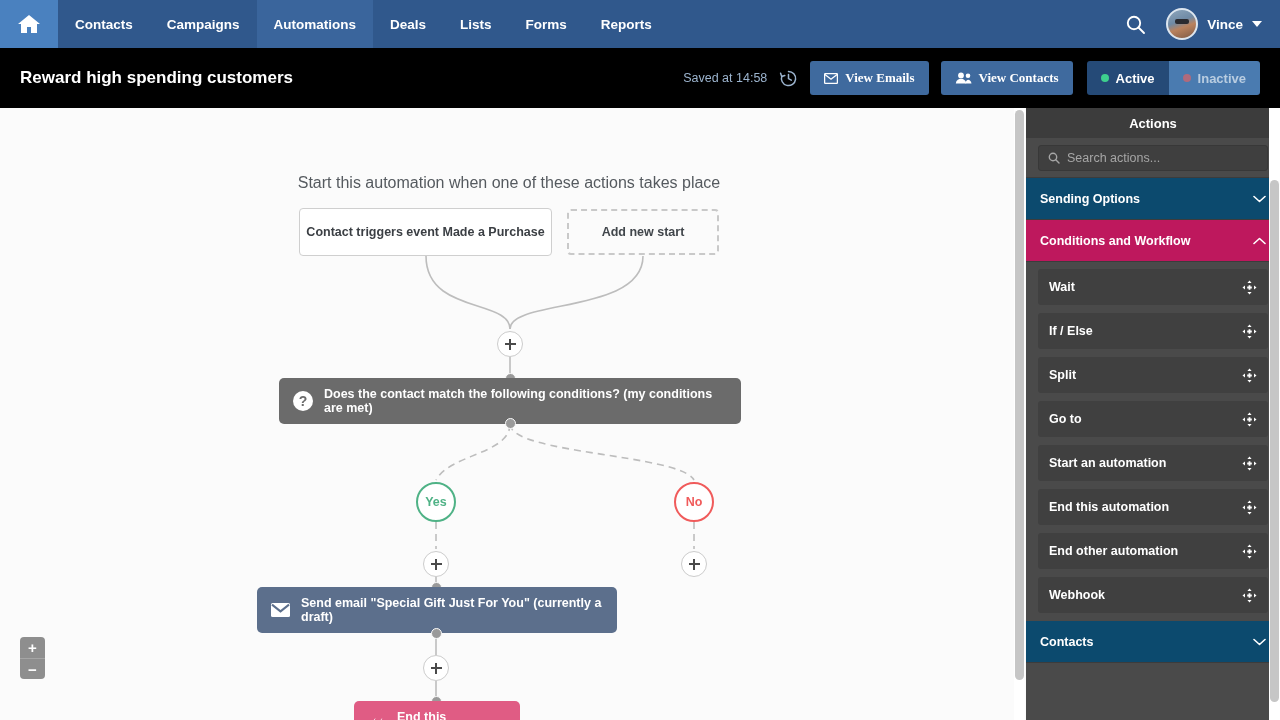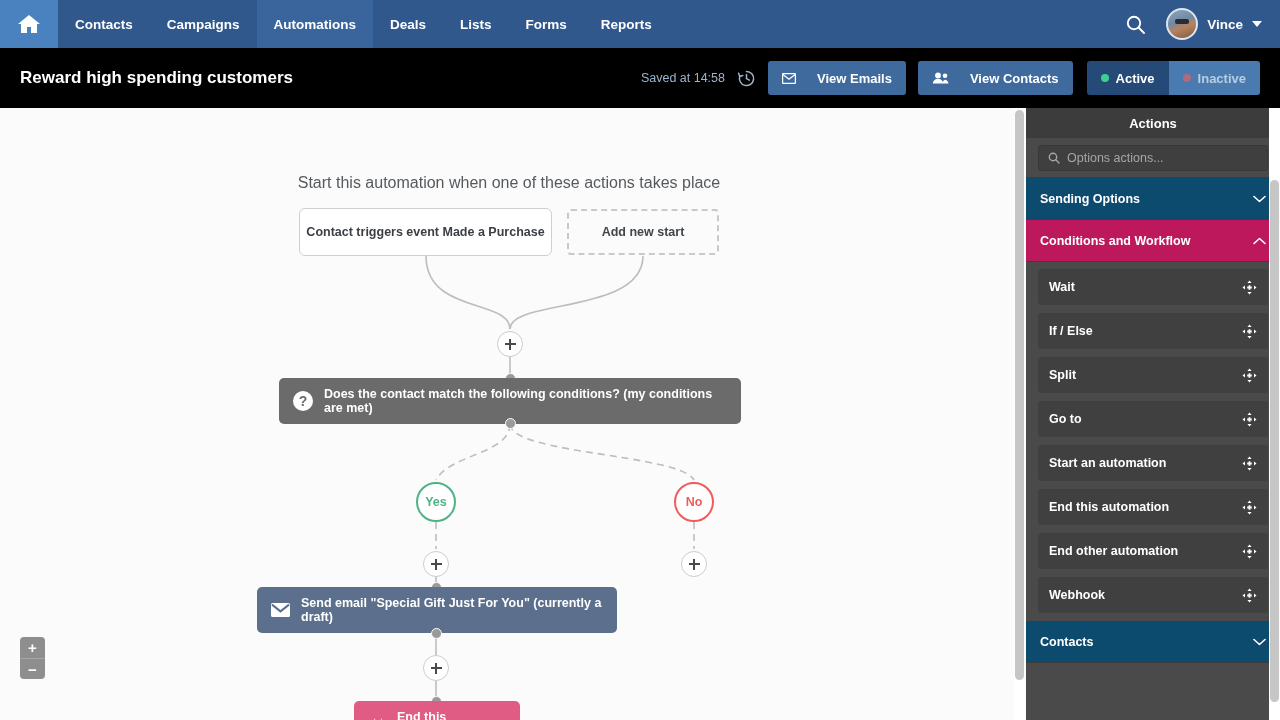--- a/index.html
+++ b/index.html
@@ -64,22 +64,22 @@
   }
   .page-title { color: #ffffff; font-size: 17px; font-weight: bold; }
   .sub-right { margin-left: auto; display: flex; align-items: center; gap: 12px; }
   .saved-text { color: #9cb4ce; font-size: 12.5px; }
   .history-icon { cursor: pointer; display:flex; align-items:center; }
   .btn {
     background: #3f6a9e; color: #ffffff;
     border: none; border-radius: 3px;
     height: 34px; padding: 0 14px;
     font-size: 13px; font-weight: bold;
-    display: flex; align-items: center; gap: 21px;
-    cursor: pointer; font-family: Liberation Sans, sans-serif;
+    display: flex; align-items: center; gap: 7px;
+    cursor: pointer; font-family: Liberation Serif, serif;
   }
   .toggle-group { display: flex; border-radius: 3px; overflow: hidden; margin-left: 2px; }
   .toggle {
     height: 34px; padding: 0 14px;
     display: flex; align-items: center; gap: 7px;
     font-size: 13px; font-weight: bold; cursor: pointer;
   }
   .toggle.on { background: #254a77; color: #ffffff; }
   .toggle.off { background: #4a7bb0; color: #b9cde1; }
   .dot { width: 8px; height: 8px; border-radius: 50%; display:inline-block; }
@@ -110,21 +110,21 @@
 
   .start-box {
     position: absolute;
     background: #ffffff;
     border: 1px solid #cfcfcf;
     border-radius: 4px;
     display: flex; align-items: center; justify-content: center;
     font-size: 12.5px; font-weight: bold; color: #3b3f44;
     cursor: pointer;
   }
-  .start-box.trigger { left: 299px; top: 84px; width: 253px; height: 48px; border-radius: 6px; }
+  .start-box.trigger { left: 299px; top: 84px; width: 253px; height: 48px; }
   .start-box.addnew {
     left: 567px; top: 85px; width: 152px; height: 46px;
     border: 2px dashed #c9c9c9; background: transparent;
     font-weight: bold; color: #41464b;
   }
 
   .plus-node {
     position: absolute;
     width: 26px; height: 26px; border-radius: 50%;
     background: #ffffff; border: 1px solid #cccccc;
@@ -433,21 +433,21 @@
   <div class="panel-title">Actions</div>
 
   <div class="panel-search-wrap">
     <div class="panel-search">
       <span class="icon-wrap">
         <svg width="12" height="12" viewBox="0 0 12 12">
           <circle cx="5" cy="5" r="3.7" fill="none" stroke="#a6a6a6" stroke-width="1.4"></circle>
           <line x1="7.8" y1="7.8" x2="11" y2="11" stroke="#a6a6a6" stroke-width="1.4" stroke-linecap="round"></line>
         </svg>
       </span>
-      <span class="panel-search-text">Options actions...</span>
+      <span class="panel-search-text">Search actions...</span>
     </div>
   </div>
 
   <div class="accordion">
     <span>Sending Options</span>
     <span class="chev">
       <svg width="13" height="8" viewBox="0 0 13 8">
         <polyline points="1,1.5 6.5,6.5 12,1.5" fill="none" stroke="#ffffff" stroke-width="1.6" stroke-linecap="round" stroke-linejoin="round"></polyline>
       </svg>
     </span>

